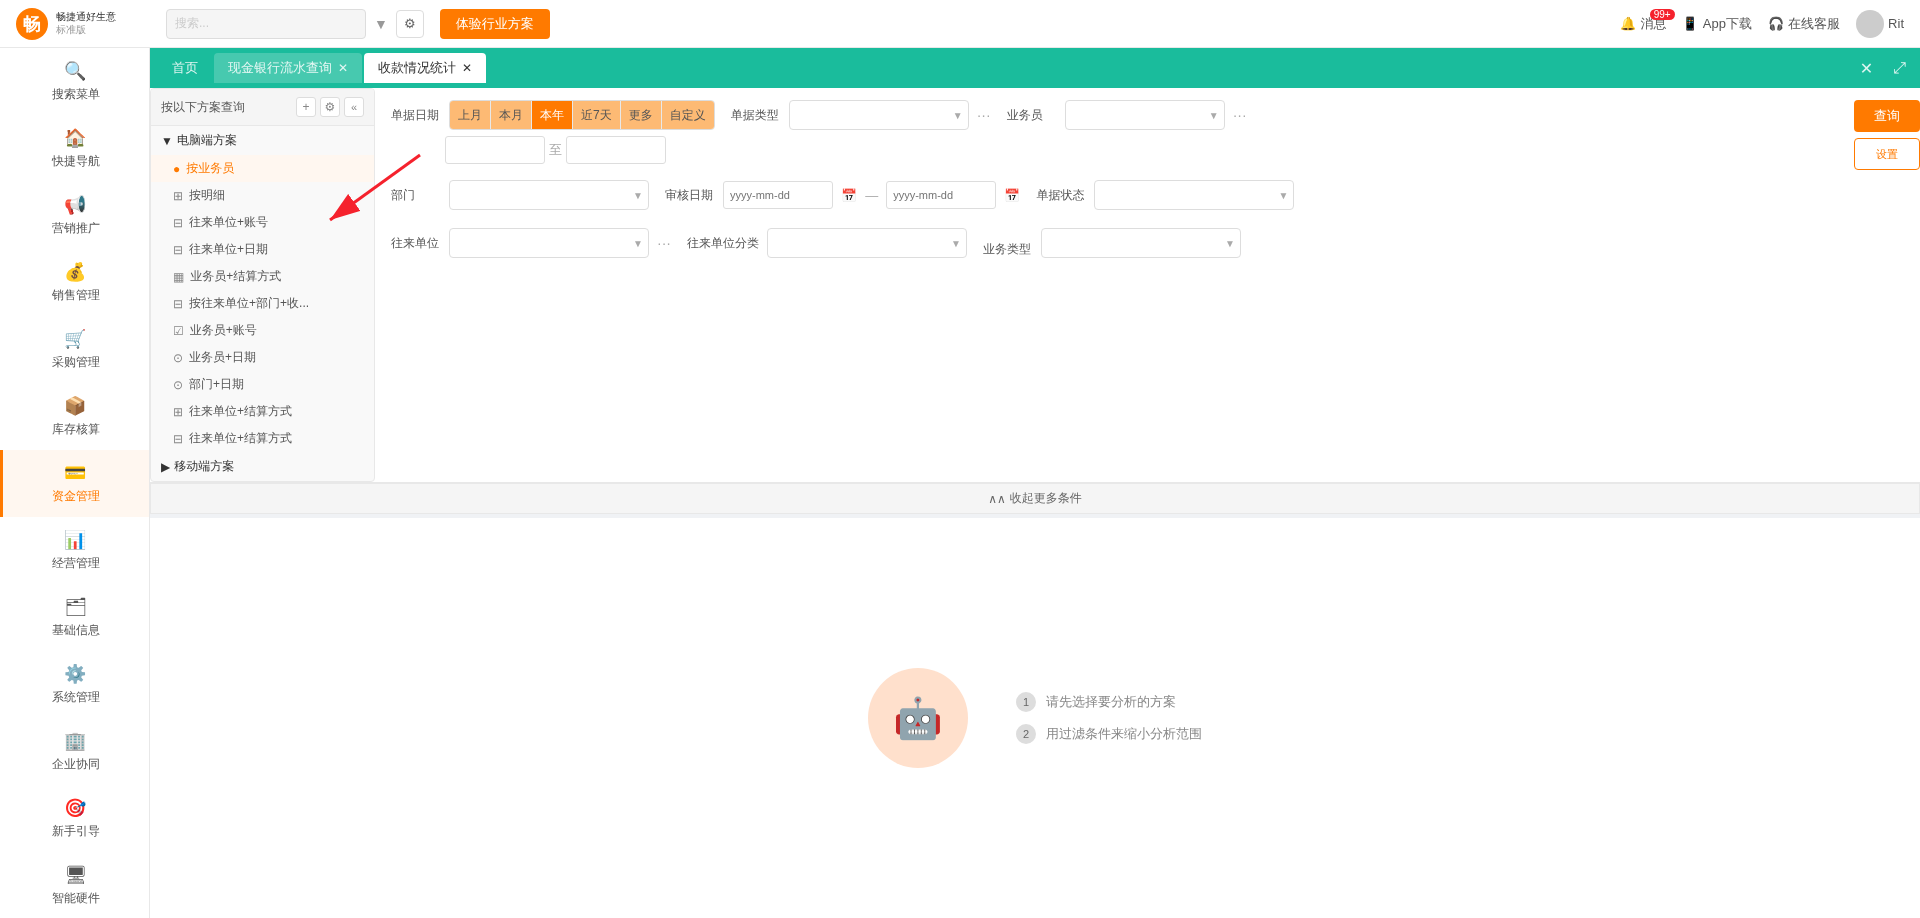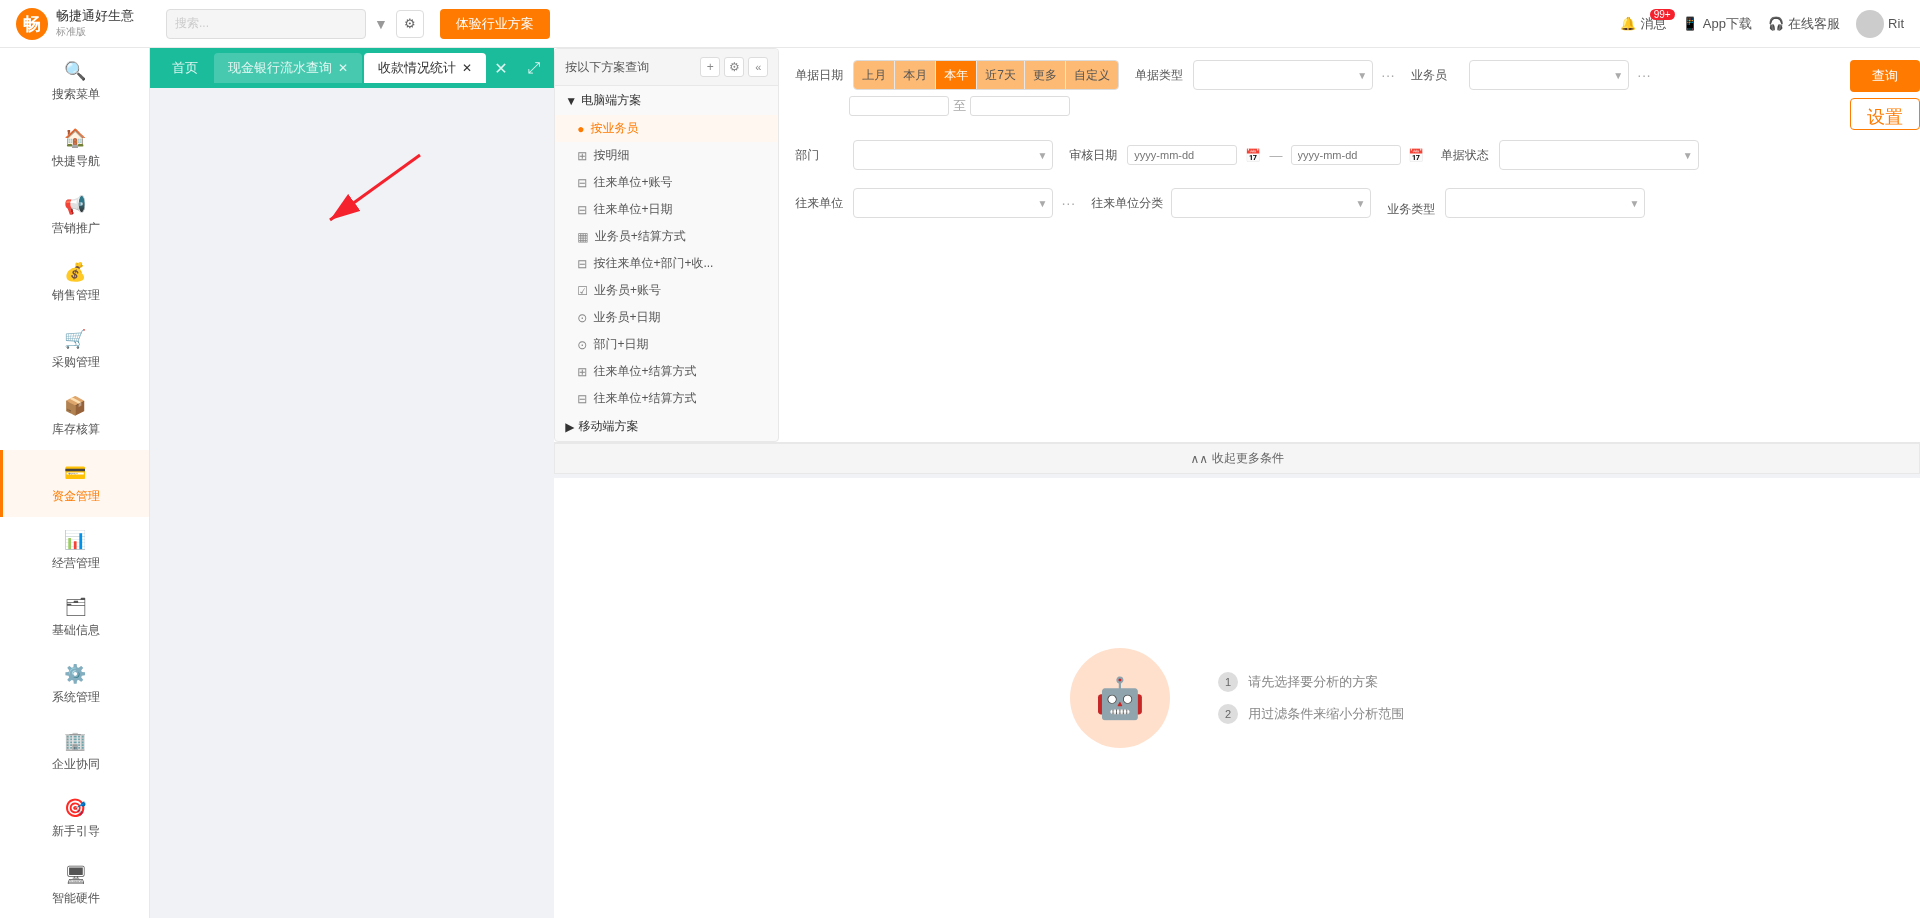--- a/index.html
+++ b/index.html
@@ -23,21 +23,21 @@
       align-items: center;
       gap: 8px;
     }
     .logo-icon {
       width: 32px; height: 32px;
       background: #ff7a00;
       border-radius: 50%;
       display: flex; align-items: center; justify-content: center;
       color: #fff; font-size: 18px; font-weight: bold;
     }
-    .logo-text { font-size: 13px; color: #333; line-height: 1.3; }
+    .logo-text { font-size: 10px; color: #333; line-height: 1.3; }
     .logo-badge { font-size: 10px; color: #999; }
     .header-search {
       flex: 1;
       display: flex;
       align-items: center;
       gap: 8px;
     }
     .header-search-input {
       width: 200px;
       height: 30px;
@@ -169,21 +169,21 @@
       cursor: pointer;
       font-size: 16px;
       padding: 2px 6px;
     }
 
     
     .content-area {
       flex: 1;
       overflow: hidden;
       display: flex;
-      flex-direction: row;
+      flex-direction: column;
     }
 
     
     .page-header {
       background: #fff;
       padding: 10px 20px;
       display: flex;
       align-items: center;
       border-bottom: 1px solid #e8e8e8;
       min-height: 44px;
@@ -319,21 +319,21 @@
       background: #fdba74;
       cursor: pointer;
       font-size: 12px;
       color: #555;
       border-right: 1px solid #e8e8e8;
       white-space: nowrap;
     }
     .date-btn:last-child { border-right: none; }
     .date-btn.active { background: #ff7a00; color: #fff; text-align: center; }
     .date-range-input {
-      height: 20px;
+      height: 28px;
       border: 1px solid #ddd;
       border-radius: 3px;
       padding: 0 6px;
       font-size: 11px;
       width: 100px;
       color: #555;
     }
 
     
     .collapse-bar {
@@ -410,21 +410,21 @@
       font-size: 13px;
       cursor: pointer;
       height: 32px;
     }
     .set-btn {
       background: #fff;
       color: #ff7a00;
       border: 1px solid #ff7a00;
       border-radius: 4px;
       padding: 6px 16px;
-      font-size: 18px;
+      font-size: 11px;
       cursor: pointer;
       height: 32px;
     }
 
     
     .overlay {
       position: fixed;
       top: 0; left: 0;
       width: 100%; height: 100%;
       pointer-events: none;

